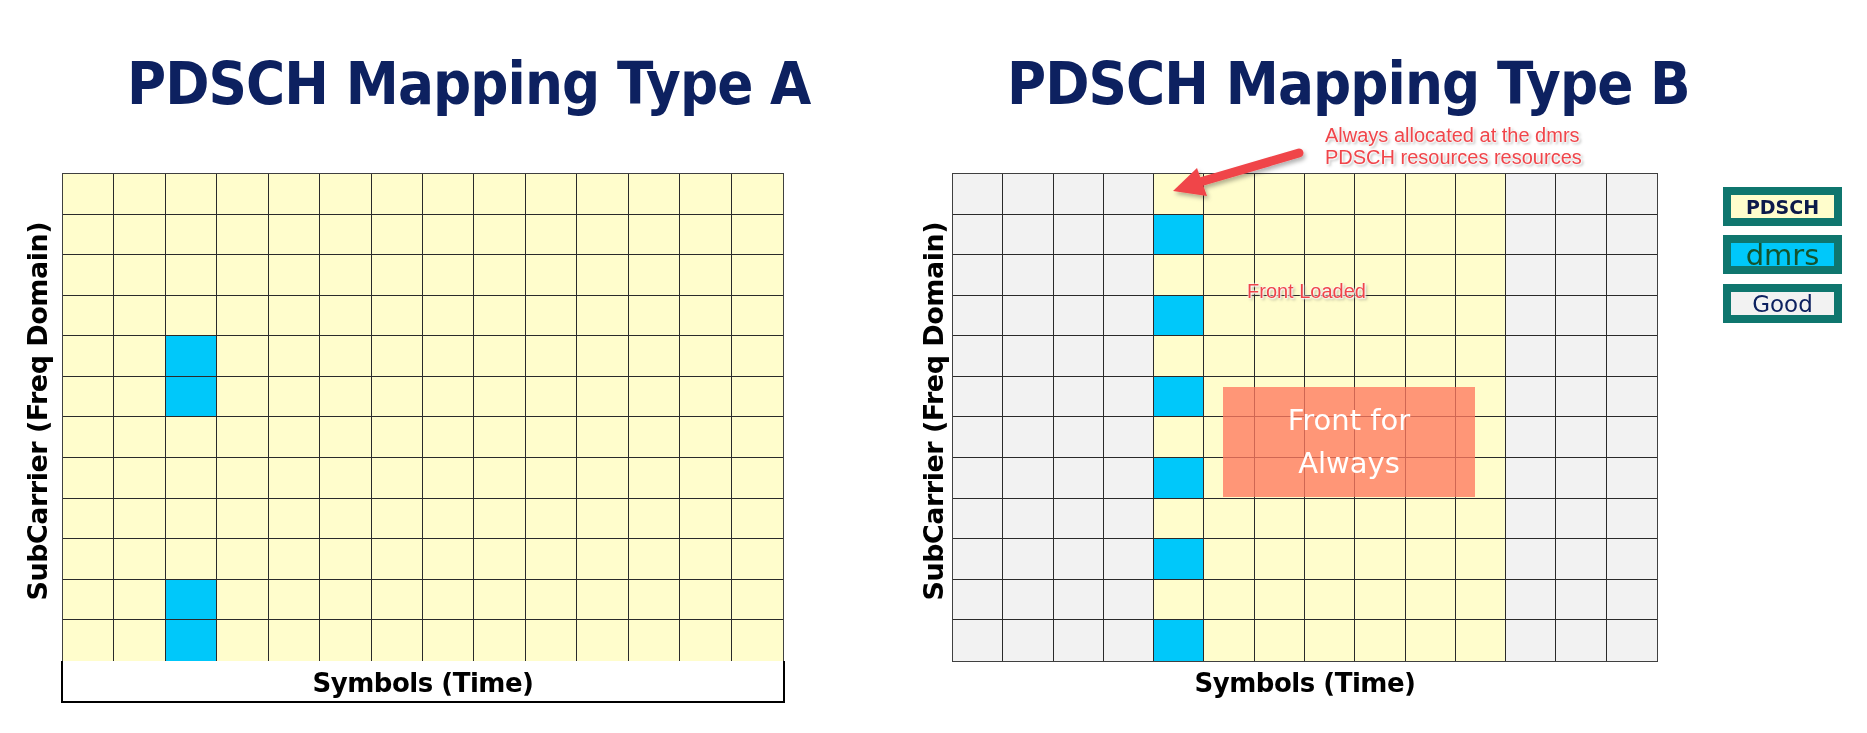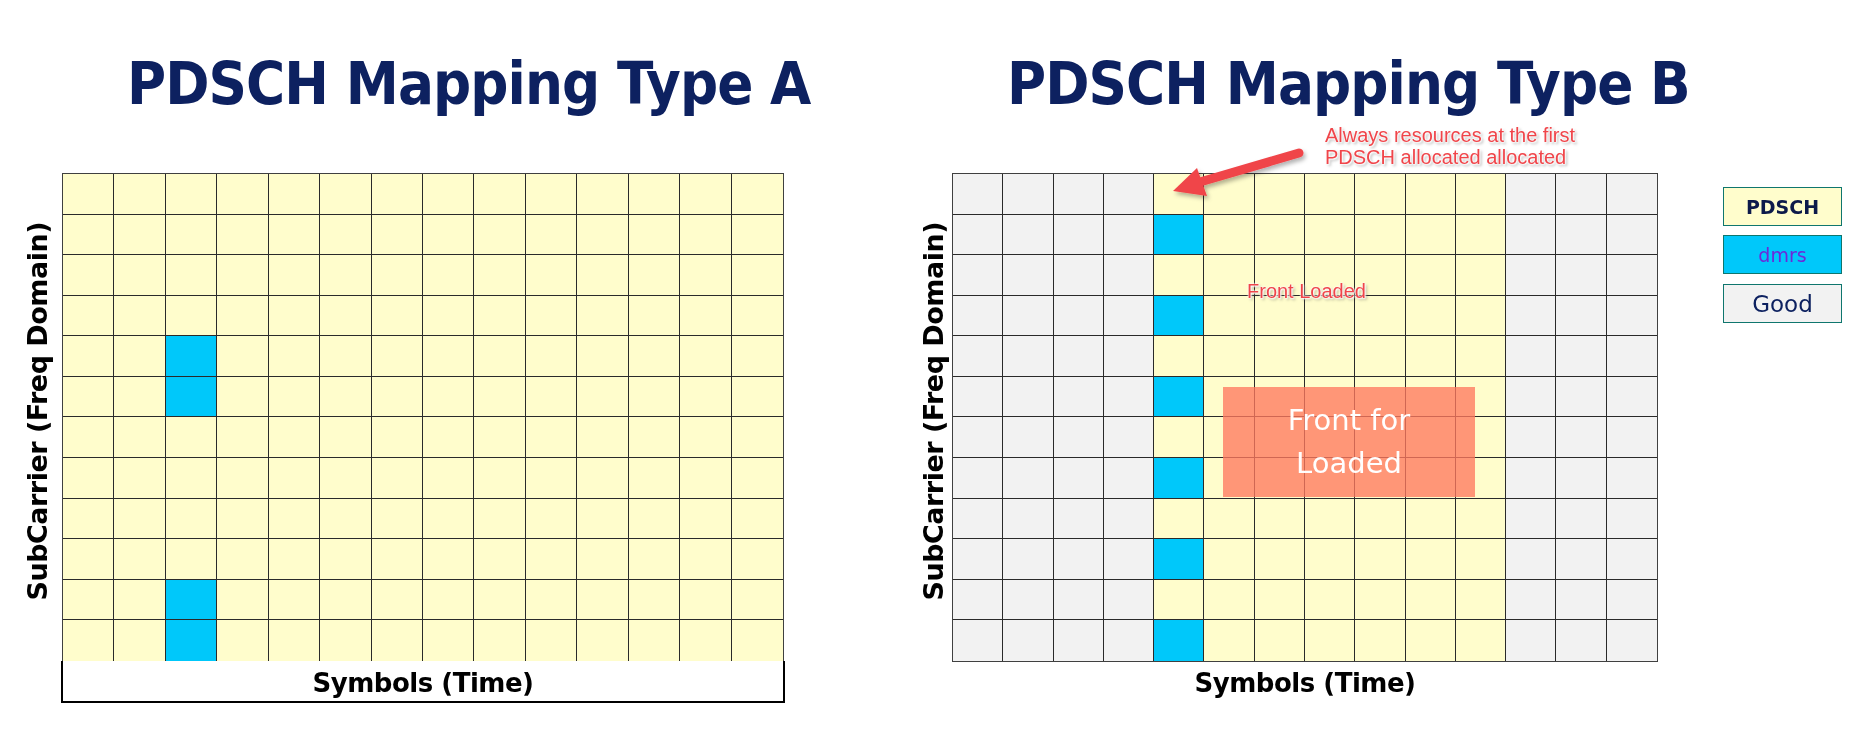--- a/index.html
+++ b/index.html
@@ -16,21 +16,21 @@
   .xlabel { position: absolute; font-weight: bold; font-size: 26px; color: #000;
             text-align: center; font-family: "DejaVu Sans", sans-serif; letter-spacing: -0.5px; }
   .xbox { position: absolute; border: 2px solid #000; border-top: none; box-sizing: border-box; background:#fff; }
   .annot { position: absolute; color: #F0454A; font-family: "Liberation Sans", sans-serif;
            text-shadow: 0 0 2px #fff, 0 0 2px #fff, 1px 1px 2px #fff, 2px 2px 3px rgba(0,0,0,0.35);
            white-space: nowrap; line-height: 22px; }
   .latency { position: absolute; background: rgba(255,120,95,0.78); color: #ffffff;
              display: flex; align-items: center; justify-content: center; text-align: center;
              font-size: 29px; line-height: 43px; font-family: "DejaVu Sans", sans-serif; }
   .legend-item { position: absolute; left: 1723px; width: 119px; height: 39px; box-sizing: border-box;
-                 border: 1px solid #0f766e; display: flex; align-items: center; justify-content: center;
+                 border: 8px solid #0f766e; display: flex; align-items: center; justify-content: center;
                  font-family: "DejaVu Sans", sans-serif; }
 </style>
 </head>
 <body>
 
 <div class="title" style="left:127px;">PDSCH Mapping Type A</div>
 <div class="ylabel" style="left:-148px; top:400px; width:370px; text-align:center;">SubCarrier (Freq Domain)</div>
 <div class="grid" id="grid-a" style="left: 62px; top: 173px; width: 722px; height: 489px; grid-template-columns: repeat(14, 1fr); grid-template-rows: repeat(12, 1fr);">
     <div class="cell" style="background: rgb(255, 253, 204);"></div>
     <div class="cell" style="background: rgb(255, 253, 204);"></div>
@@ -374,42 +374,42 @@
     <div class="cell" style="background: rgb(255, 253, 204); border-bottom: none;"></div>
     <div class="cell" style="background: rgb(242, 242, 242); border-bottom: none;"></div>
     <div class="cell" style="background: rgb(242, 242, 242); border-bottom: none;"></div>
     <div class="cell" style="background: rgb(242, 242, 242); border-right: none; border-bottom: none;"></div>
   </div>
 <div class="xlabel" style="left:952px; top:668px; width:706px;">Symbols (Time)</div>
 
 <div class="latency" style="left:1223px; top:387px; width:252px; height:110px;">
   <div>
     <div>Front for</div>
-    <div>Loaded</div>
+    <div>Always</div>
   </div>
 </div>
 
 <svg style="position:absolute; left:0; top:0;" width="1867" height="733">
   <defs>
     <filter id="sh" x="-20%" y="-50%" width="140%" height="200%">
       <feDropShadow dx="2" dy="3" stdDeviation="2" flood-color="#000" flood-opacity="0.3"></feDropShadow>
     </filter>
   </defs>
   <g filter="url(#sh)">
     <line x1="1299" y1="153" x2="1200" y2="182" stroke="#F0454A" stroke-width="9" stroke-linecap="round"></line>
     <polygon points="1173,191 1197,168 1207,196" fill="#F0454A"></polygon>
   </g>
 </svg>
 <div class="annot" style="left:1325px; top:124px; font-size:20px;">
-  <div>Always resources at the first</div>
-  <div>PDSCH allocated allocated</div>
+  <div>Always allocated at the dmrs</div>
+  <div>PDSCH resources resources</div>
 </div>
 <div class="annot" style="left:1247px; top:280px; font-size:20px;">Front Loaded</div>
 
 <div class="legend-item" style="top:187px; background:#FFFDCC; color:#0D1A4A; font-weight:bold; font-size:19px;">
   <span>PDSCH</span>
 </div>
-<div class="legend-item" style="top:235px; background:#00C8FA; color:#6d28d9; font-size:19px;">
+<div class="legend-item" style="top:235px; background:#00C8FA; color:#14532d; font-size:29px;">
   <span>dmrs</span>
 </div>
 <div class="legend-item" style="top:284px; background:#F2F2F2; color:#0D2160; font-size:23px;">
   <span>Good</span>
 </div>
 
 </body></html>

